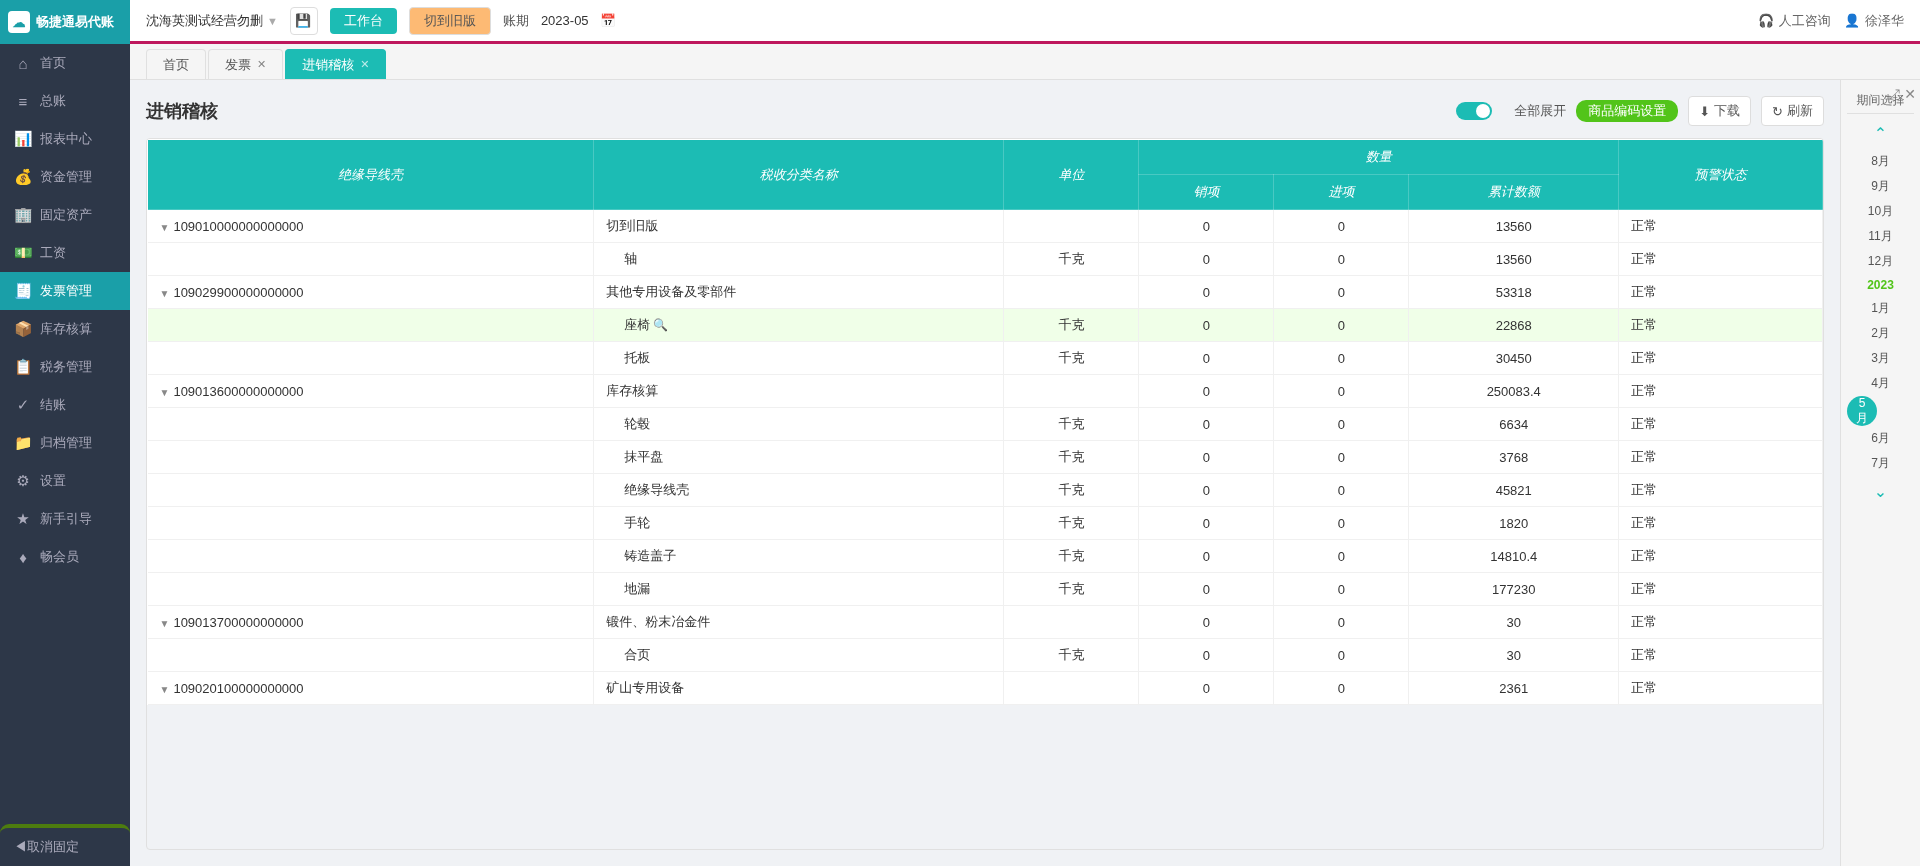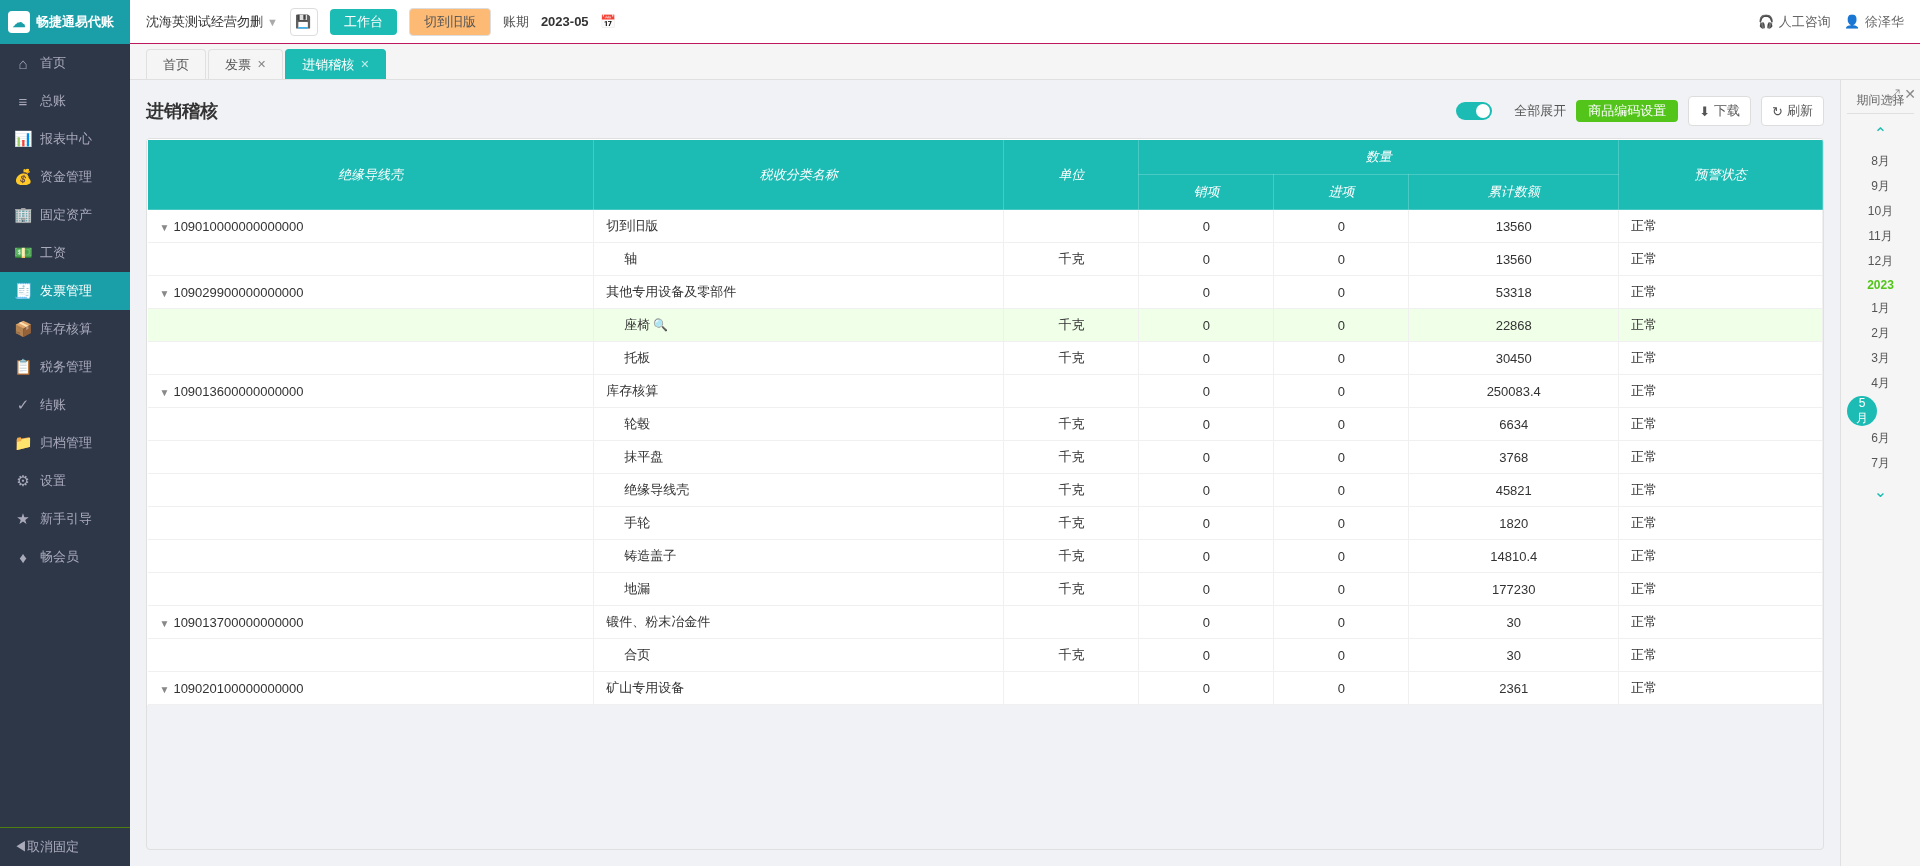--- a/index.html
+++ b/index.html
@@ -39,21 +39,22 @@
       gap: 8px;
       padding: 10px 14px;
       color: #aab;
       cursor: pointer;
       font-size: 13px;
     }
     .sidebar-item.active { background: #1a9fa8; color: #fff; }
     .sidebar-item-icon { font-size: 15px; width: 18px; text-align: center; }
     .sidebar-bottom {
       margin-top: auto;
-      border-top: 1px solid #4d7c0f;
+      border-top: 4px solid #4d7c0f;
+      border-radius: 9px;
     }
     .sidebar-cancel {
       display: flex; align-items: center; gap: 6px;
       padding: 10px 14px;
       color: #aab; cursor: pointer; font-size: 12px;
     }
 
     
     .main-area {
       flex: 1;
@@ -64,21 +65,21 @@
     }
 
     
     .topbar {
       background: #fff;
       height: 44px;
       display: flex;
       align-items: center;
       padding: 0 16px;
       gap: 12px;
-      border-bottom: 1px solid #be185d;
+      border-bottom: 3px solid #be185d;
       flex-shrink: 0;
     }
     .topbar-company {
       display: flex; align-items: center; gap: 4px;
       font-size: 13px; color: #333; cursor: pointer;
       max-width: 200px;
     }
     .topbar-company-name { color: #333; font-size: 13px; }
     .topbar-btn {
       padding: 4px 14px;
@@ -166,21 +167,21 @@
       background: #fff;
       border-radius: 50%;
       position: absolute;
       top: 2px; right: 2px;
     }
     .btn-green {
       background: #52c41a;
       color: #fff;
       border: none;
       padding: 2px 12px;
-      border-radius: 4px;
+      border-radius: 10px;
       cursor: pointer;
       font-size: 13px;
     }
     .btn-action {
       background: #fff;
       border: 1px solid #ddd;
       padding: 5px 10px;
       border-radius: 4px;
       cursor: pointer;
       font-size: 13px;
@@ -351,21 +352,21 @@
       <span class="topbar-company-name">沈海英测试经营勿删</span>
       <span style="color:#aaa; font-size:11px;">▼</span>
     </div>
     <div class="topbar-save-icon">
       <span>💾</span>
     </div>
     <button class="topbar-btn btn-workbench">工作台</button>
     <button class="topbar-btn btn-old">切到旧版</button>
     <div class="topbar-period">
       <span>账期</span>
-      <span style="font-weight:bold; color:#333;text-align:center;">2023-05</span>
+      <span style="font-weight:normal; color:#333;text-align:center;">2023-05</span>
       <span style="cursor:pointer;">📅</span>
     </div>
     <div class="topbar-right">
       <div style="display:flex;align-items:center;gap:4px;">
         <span>🎧</span>
         <span>人工咨询</span>
       </div>
       <div style="display:flex;align-items:center;gap:4px;">
         <span>👤</span>
         <span>徐泽华</span>

